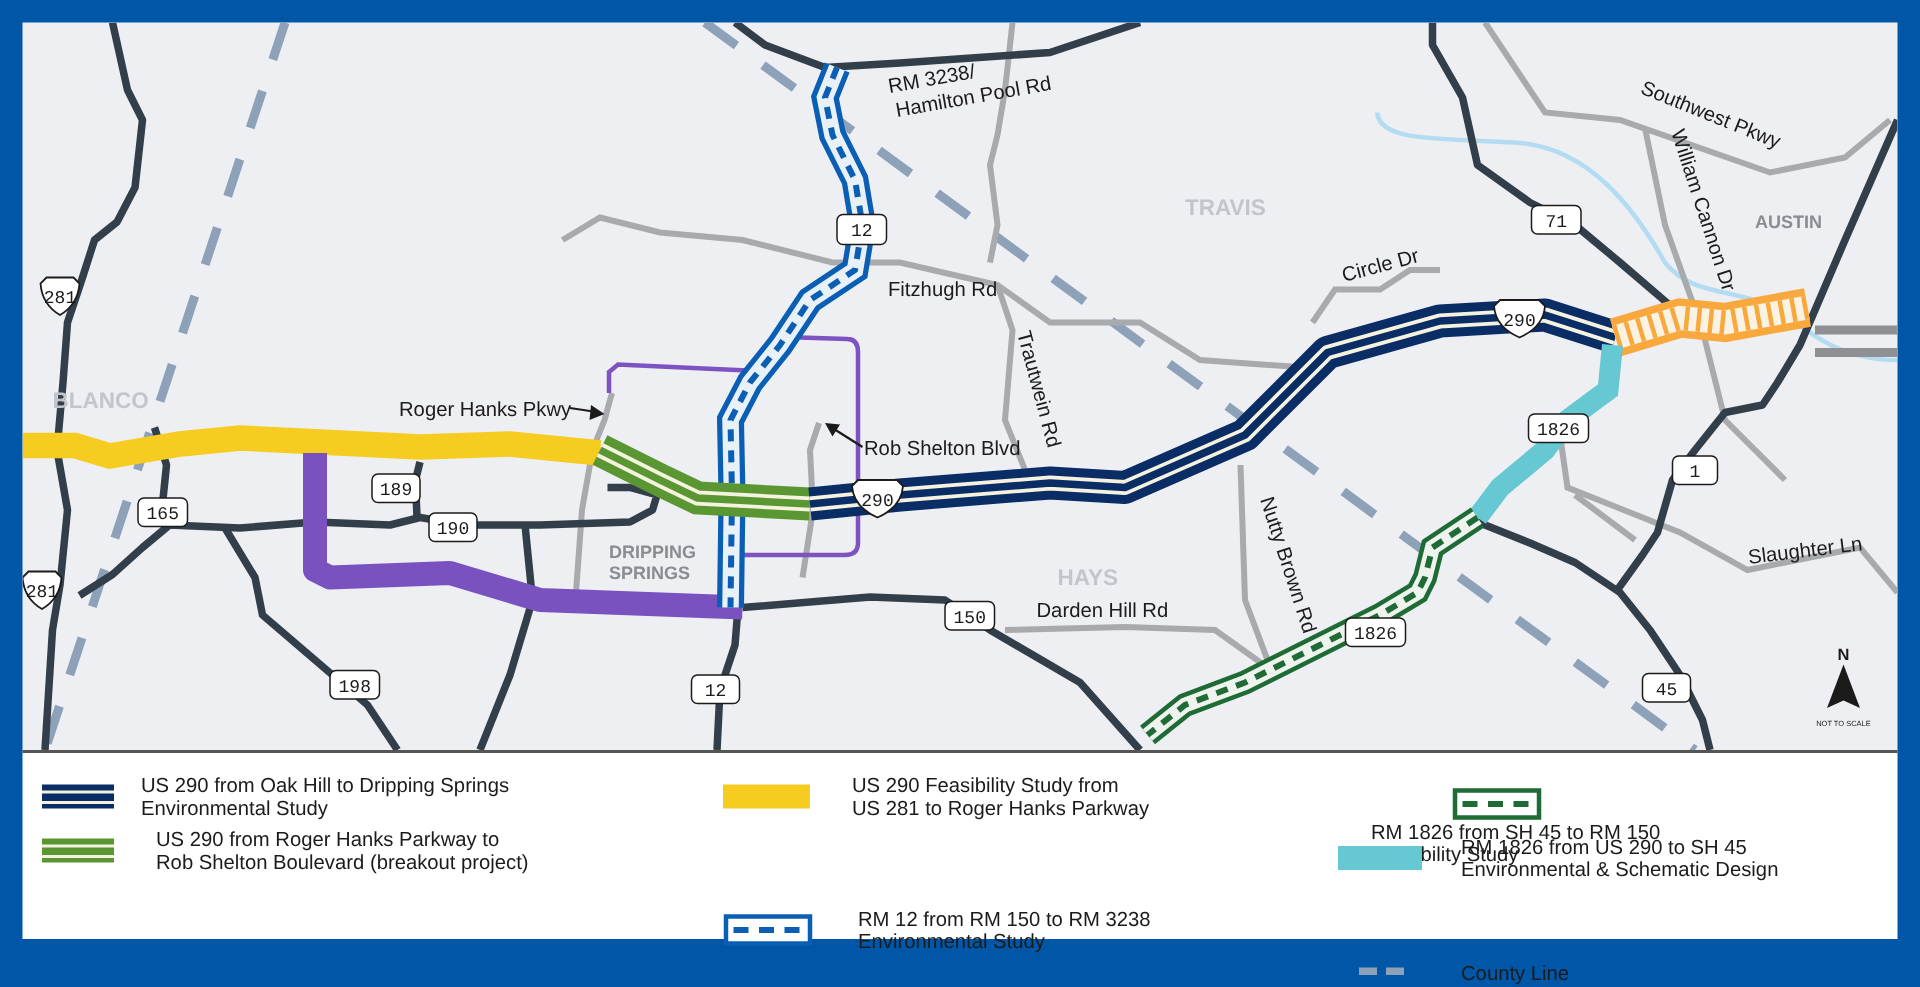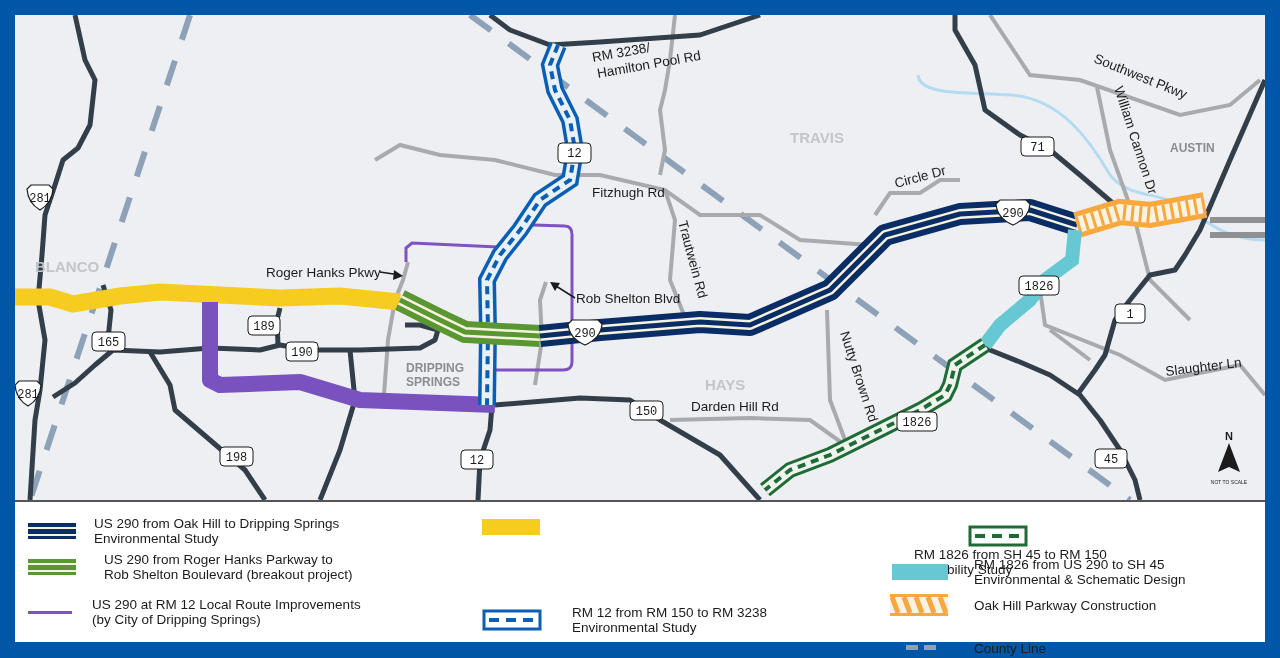--- a/index.html
+++ b/index.html
@@ -1,20 +1,20 @@
 <!DOCTYPE html>
 <html><head>
 <meta charset="utf-8">
 <style>
   html, body { margin:0; padding:0; }
   body { width:1280px; height:658px; overflow:hidden; background:#0057a8; font-family:"Liberation Sans", sans-serif; }
   .frame { position:absolute; left:0; top:0; width:1280px; height:658px; background:#0057a8; }
   .map { position:absolute; left:15px; top:15px; width:1250px; height:485px; background:#eeeff3; overflow:hidden; }
   .map svg { position:absolute; left:0; top:0; }
-  .legend { position:absolute; left:15px; top:500px; width:1250px; height:142px; background:#ffffff; border-top:2px solid #555; box-sizing:border-box; }
+  .legend { position:absolute; left:15px; top:500px; width:1250px; height:126px; background:#ffffff; border-top:2px solid #555; box-sizing:border-box; }
   .lg-item { position:absolute; display:flex; align-items:center; }
   .lg-swatch { width:60px; height:22px; position:relative; flex:none; }
   .lg-text { margin-left:30px; font-size:13.5px; line-height:15px; color:#1b1b1b; white-space:pre-line; }
   .lbl { font-family:"Liberation Sans", sans-serif; font-size:13.5px; fill:#1b1b1b; }
   .county { font-family:"Liberation Sans", sans-serif; font-weight:bold; font-size:15px; fill:#c3c5ca; }
   .city { font-family:"Liberation Sans", sans-serif; font-weight:bold; font-size:12px; fill:#8a8c90; }
   .shieldtxt { font-family:"Liberation Mono", monospace; font-size:12px; fill:#1b1b1b; text-anchor:middle; }
 </style>
 </head>
 <body>
@@ -209,32 +209,27 @@
     </div>
     <div class="lg-item" style="left:13px;top:50px;gap:12px;">
       <svg class="lg-swatch" viewBox="0 0 60 22">
           <rect x="0" y="3" width="48" height="16" fill="#5a9632"></rect>
           <rect x="0" y="7" width="48" height="2" fill="#f5f3df"></rect>
           <rect x="0" y="14" width="48" height="2" fill="#f5f3df"></rect>
         </svg>
       <div class="lg-text" style="margin-left:4px">US 290 from Roger Hanks Parkway to
 Rob Shelton Boulevard (breakout project)</div>
     </div>
-    <div class="lg-item" style="left:13px;top:95px;">
-      <svg class="lg-swatch" viewBox="0 0 60 22">
-          <rect x="0" y="10" width="44" height="3" fill="#7f52c2"></rect>
-        </svg>
-      <div class="lg-text" style="margin-left:4px">US 290 at RM 12 Local Route Improvements
-(by City of Dripping Springs)</div>
-    </div>
 
     <div class="lg-item" style="left:467px;top:14px;">
       <svg class="lg-swatch" viewBox="0 0 60 22">
           <rect x="0" y="3" width="58" height="16" fill="#f5cc1f"></rect>
         </svg>
+      <div class="lg-text" style="margin-left:26px">US 290 Feasibility Study from
+US 281 to Roger Hanks Parkway</div>
     </div>
     <div class="lg-item" style="left:467px;top:103px;">
       <svg class="lg-swatch" viewBox="0 0 60 22">
           <rect x="2" y="2" width="56" height="18" fill="#fff" stroke="#0a5fb5" stroke-width="3"></rect>
           <rect x="7" y="9" width="10" height="4" fill="#0a5fb5"></rect>
           <rect x="24" y="9" width="10" height="4" fill="#0a5fb5"></rect>
           <rect x="41" y="9" width="10" height="4" fill="#0a5fb5"></rect>
         </svg>
       <div class="lg-text" style="margin-left:30px">RM 12 from RM 150 to RM 3238
 Environmental Study</div>
@@ -250,29 +245,20 @@
       <div class="lg-text" style="margin-left:24px">RM 1826 from SH 45 to RM 150
 Feasibility Study</div>
     </div>
     <div class="lg-item" style="left:875px;top:55px;">
       <svg class="lg-swatch" viewBox="0 0 60 22">
           <rect x="2" y="3" width="56" height="16" fill="#66c8d2"></rect>
         </svg>
       <div class="lg-text" style="margin-left:24px">RM 1826 from US 290 to SH 45
 Environmental &amp; Schematic Design</div>
     </div>
-    <div class="lg-item" style="left:875px;top:92px;">
-      <svg class="lg-swatch" viewBox="0 0 60 22">
-          <rect x="0" y="0" width="58" height="22" fill="#faf2e2"></rect>
-          <rect x="0" y="0" width="58" height="3" fill="#f8a83c"></rect>
-          <rect x="0" y="19" width="58" height="3" fill="#f8a83c"></rect>
-          <path d="M2,3 L8,19 M14,3 L20,19 M26,3 L32,19 M38,3 L44,19 M50,3 L56,19" stroke="#f8a83c" stroke-width="5"></path>
-        </svg>
-      <div class="lg-text" style="margin-left:24px">Oak Hill Parkway Construction</div>
-    </div>
     <div class="lg-item" style="left:875px;top:119px;margin-top:16px;">
       <svg class="lg-swatch" viewBox="0 0 60 22">
           <rect x="16" y="8" width="12" height="5" fill="#8da2b8"></rect>
           <rect x="34" y="8" width="12" height="5" fill="#8da2b8"></rect>
         </svg>
       <div class="lg-text" style="margin-left:24px">County Line</div>
     </div>
   </div>
 </div>
 

